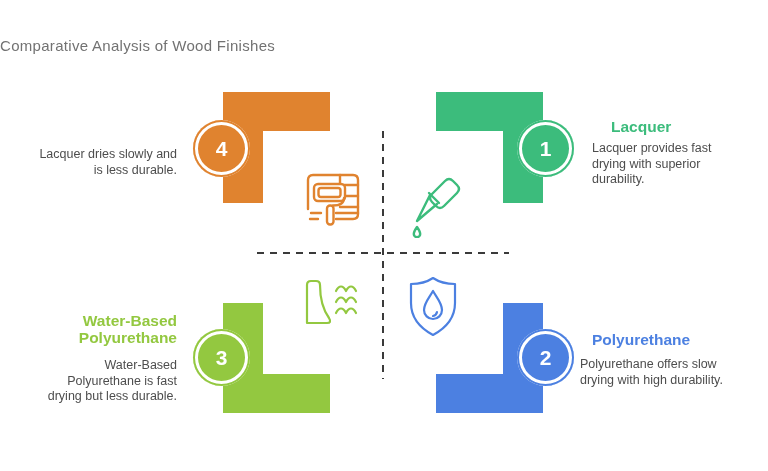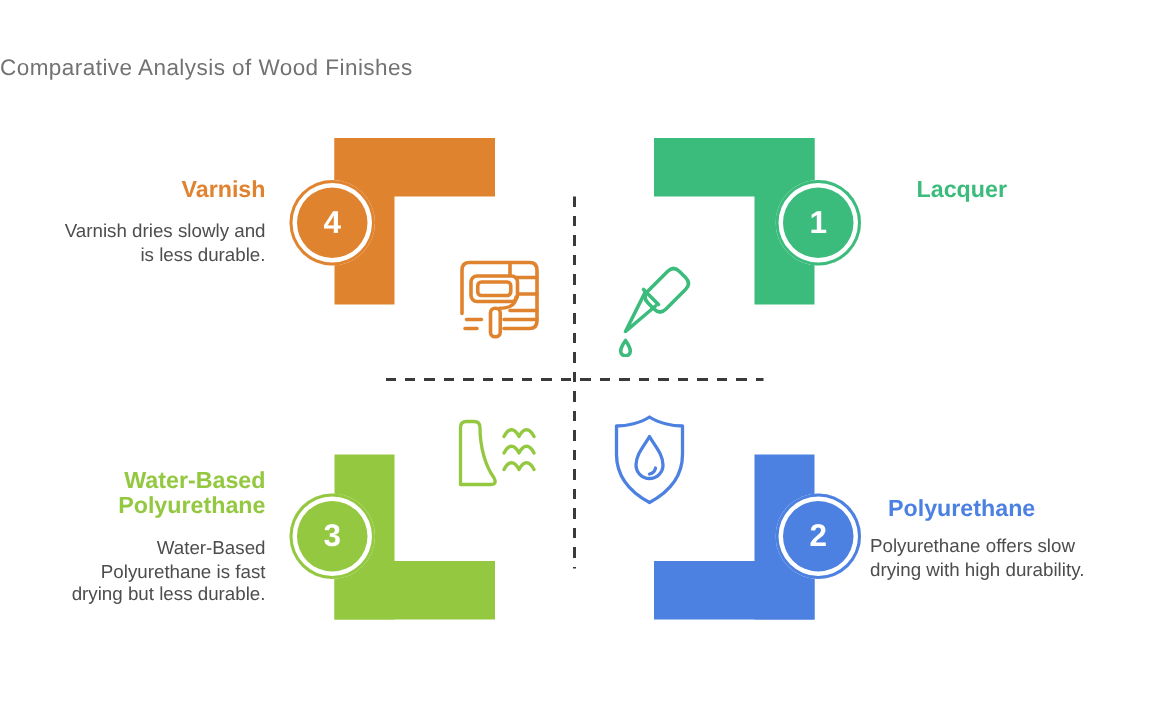--- a/index.html
+++ b/index.html
@@ -56,25 +56,22 @@
   <div class="page-title">Comparative Analysis of Wood Finishes</div>
 
   <div class="dash-h"></div>
   <div class="dash-v"></div>
 
   <div class="bar c-orange" style="left:223px;top:92px;width:40px;height:111px;"></div>
   <div class="bar c-orange" style="left:223px;top:92px;width:107px;height:39px;"></div>
   <div class="badge orange" style="left:193px;top:120px;">
     <span>4</span>
   </div>
-  <div class="tblock right-align" style="right:591px;top:119px;">
-    <div class="qtitle t-orange">Varnish</div>
-  </div>
   <div class="tblock right-align" style="right:591px;top:147px;">
-    <div class="qdesc">Varnish dries slowly and
+    <div class="qdesc">Lacquer dries slowly and
 is less durable.</div>
   </div>
   <div class="icon" style="left:299px;top:172px;">
     <svg width="64" height="60" viewBox="0 0 64 60" fill="none" stroke="#E0832F" stroke-width="2.4" stroke-linecap="round" stroke-linejoin="round">
       <path d="M9,37 V8 Q9,3 14,3 H54 Q59,3 59,8 V42 Q59,47 54,47 H37"></path>
       <path d="M41,3 V13 M41,13 H59 M41,24 H59 M41,35 H59 M37,41 H59"></path>
       <path d="M12,41 H22 M11,47 H19"></path>
       <rect x="15" y="12" width="31" height="17" rx="4" fill="#fff"></rect>
       <rect x="19.5" y="16" width="22" height="9" rx="2.5" fill="#fff"></rect>
       <path d="M45,26 C45,32 39,33.5 34,33.5" fill="none"></path>
@@ -82,20 +79,25 @@
     </svg>
   </div>
 
   <div class="bar c-green" style="left:503px;top:92px;width:40px;height:111px;"></div>
   <div class="bar c-green" style="left:436px;top:92px;width:107px;height:39px;"></div>
   <div class="badge green" style="left:517px;top:120px;">
     <span>1</span>
   </div>
   <div class="tblock" style="left:611px;top:119px;">
     <div class="qtitle t-green">Lacquer</div>
+  </div>
+  <div class="tblock" style="left:592px;top:141px;">
+    <div class="qdesc">Lacquer provides fast
+drying with superior
+durability.</div>
   </div>
   <div class="icon" style="left:403px;top:172px;">
     <svg width="58" height="66" viewBox="0 0 58 66" fill="none" stroke="#3CBC7C" stroke-width="2.4" stroke-linecap="round" stroke-linejoin="round">
       <path d="M29,22 L42,9 Q46,5 50,9 L54,13 Q58,17 54,21 L41,34 Q37,38 33,34 L29,30 Q25,26 29,22 Z"></path>
       <path d="M27,23 L14,49 L34,32"></path>
       <path d="M26,21 L36,31"></path>
       <path d="M14,55 q-3.2,4.6 -3.2,7 a3.2,3.2 0 0 0 6.4,0 q0,-2.4 -3.2,-7 Z"></path>
     </svg>
   </div>
 

